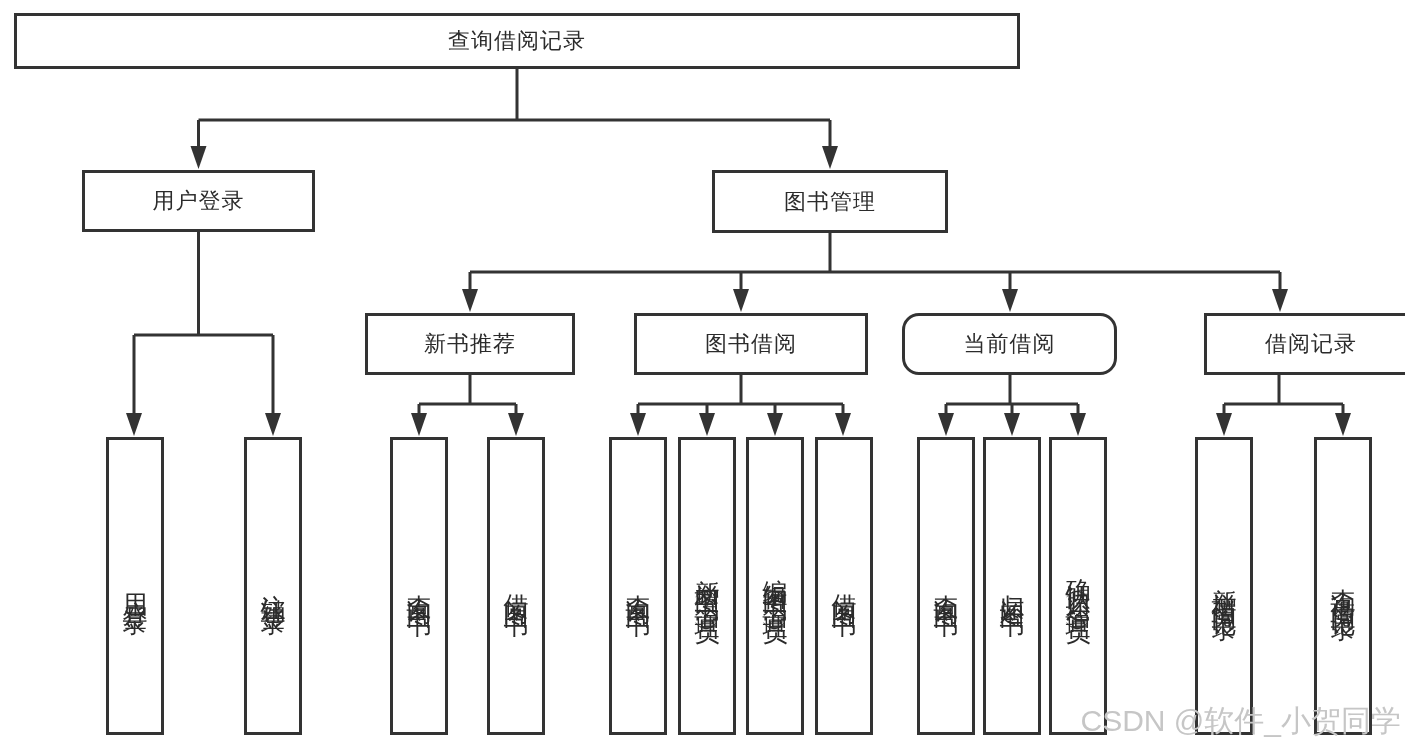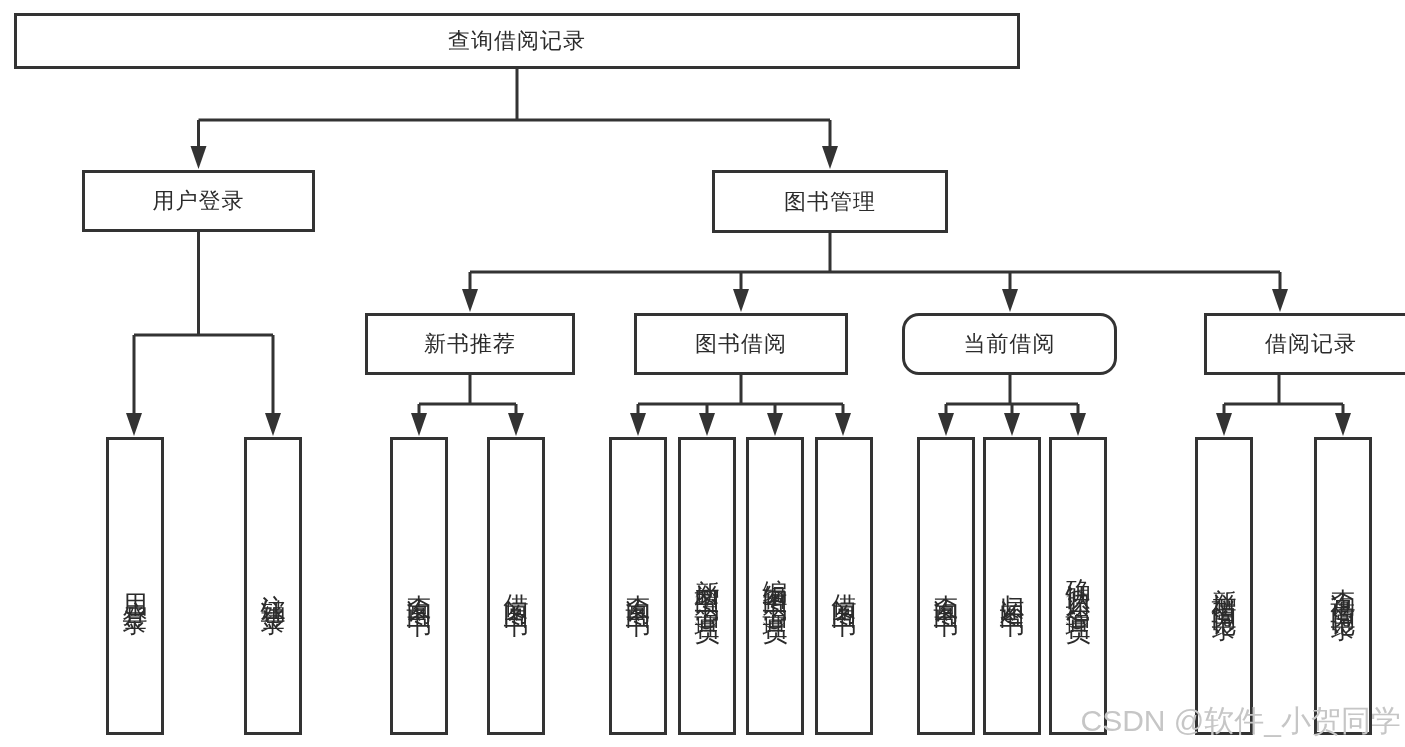--- a/index.html
+++ b/index.html
@@ -112,21 +112,21 @@
   <div class="node h" style="left:82px; top:170px; width:233px; height:62px;">
     <span>用户登录</span>
   </div>
   <div class="node h" style="left:712px; top:170px; width:236px; height:63px;">
     <span>图书管理</span>
   </div>
 
   <div class="node h" style="left:365px; top:313px; width:210px; height:62px;">
     <span>新书推荐</span>
   </div>
-  <div class="node h" style="left:634px; top:313px; width:214px; height:62px;">
+  <div class="node h" style="left:634px; top:313px; width:234px; height:62px;">
     <span>图书借阅</span>
   </div>
   <div class="node h" style="left:902px; top:313px; width:215px; height:62px;border-radius:17px;">
     <span>当前借阅</span>
   </div>
   <div class="node h" style="left:1172px; top:313px; width:214px; height:62px;margin-left:32px;">
     <span>借阅记录</span>
   </div>
 
   <div class="node v" style="left:106px; top:437px; width:58px; height:298px;">

